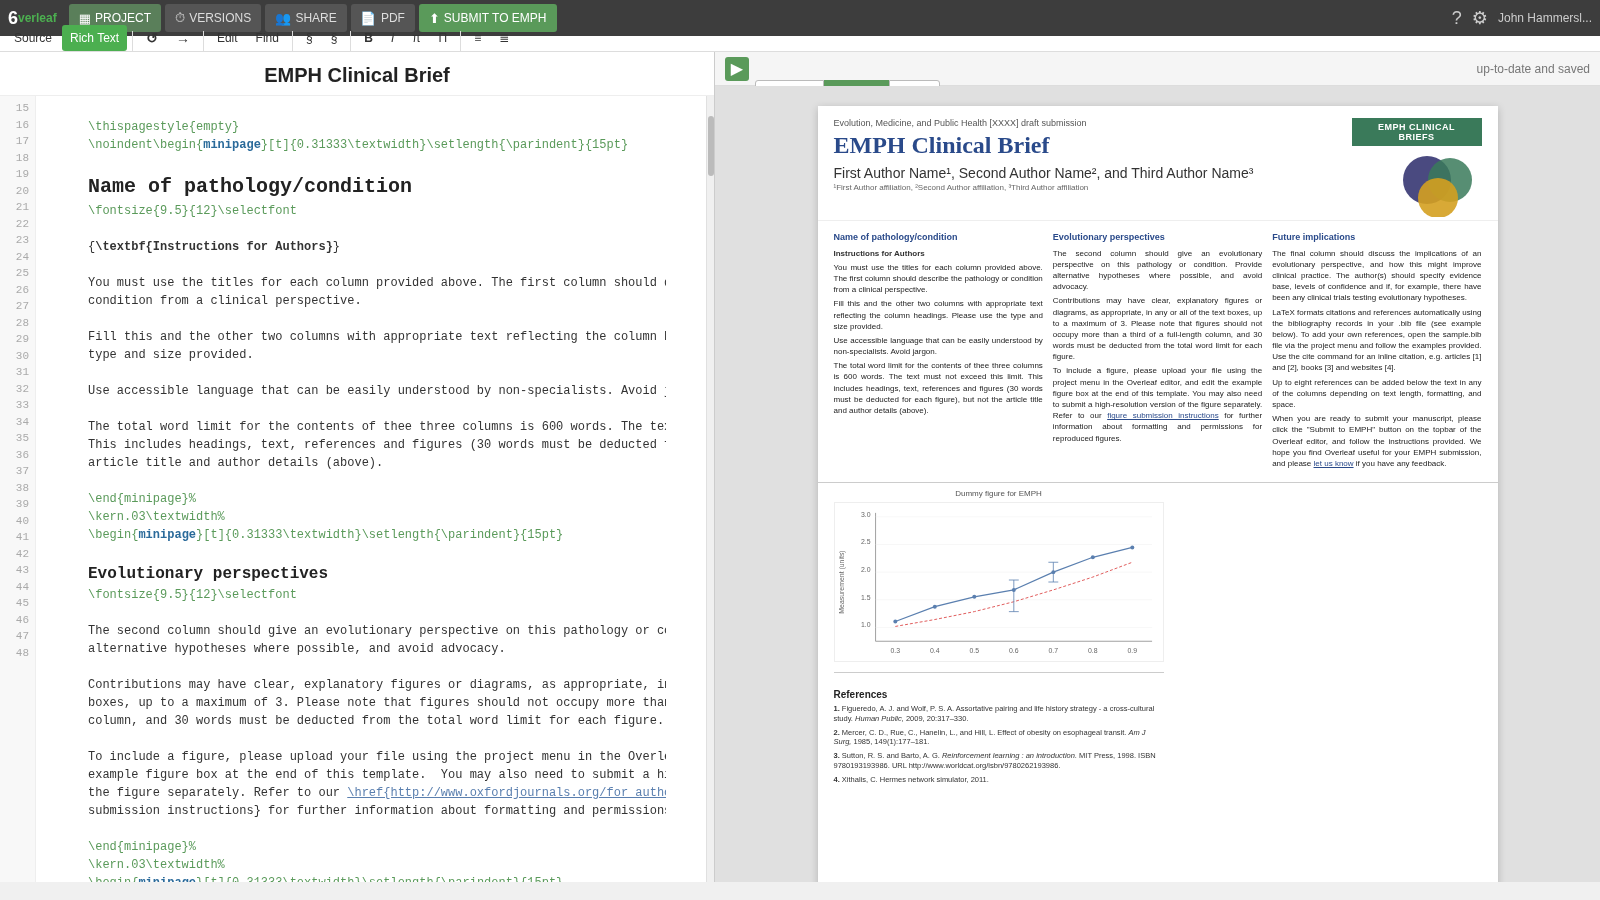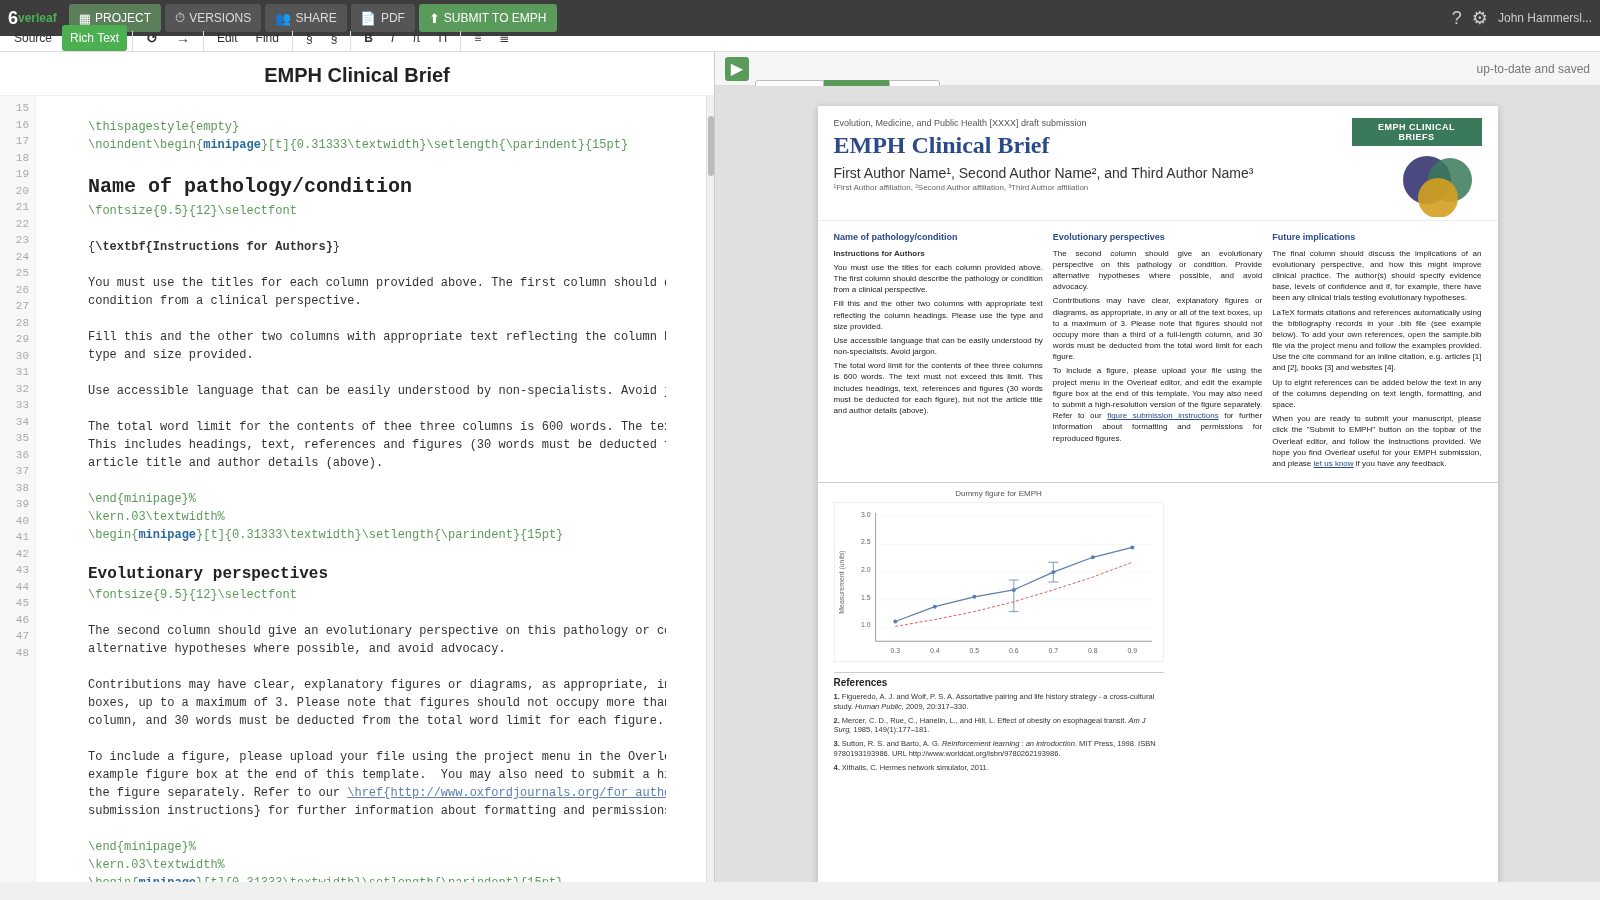--- a/index.html
+++ b/index.html
@@ -238,21 +238,21 @@
     }
     .doc-col { flex: 1; }
     .doc-col-title { font-size: 9px; font-weight: bold; color: #2a4a8a; margin-bottom: 4px; }
     .doc-col-subtitle { font-size: 8px; font-weight: bold; color: #333; margin-bottom: 3px; }
     .doc-col p { margin-bottom: 3px; text-align: justify; }
     #doc-figure-title { font-size: 8px; color: #555; text-align: center; margin-bottom: 4px; }
     #doc-chart {
       width: 100%;
       height: 160px;
     }
-    #ref-title { font-size: 10px; font-weight: bold; color: #222; margin-bottom: 4px; border-top: 1px solid #ccc; padding-top: 4px; }
+    #ref-title { font-size: 10px; font-weight: bold; color: #222; margin-bottom: 4px; border-top: 1px solid #ccc; padding-top: 16px; }
     .ref-item { font-size: 7.5px; color: #333; margin-bottom: 4px; line-height: 1.3; }
     .ref-num { font-weight: bold; }
     .ref-italic { font-style: italic; }
   </style>
 </head>
 <body>
 
 <div id="top-nav">
   <div class="overleaf-logo">
     <span class="six">6</span>

